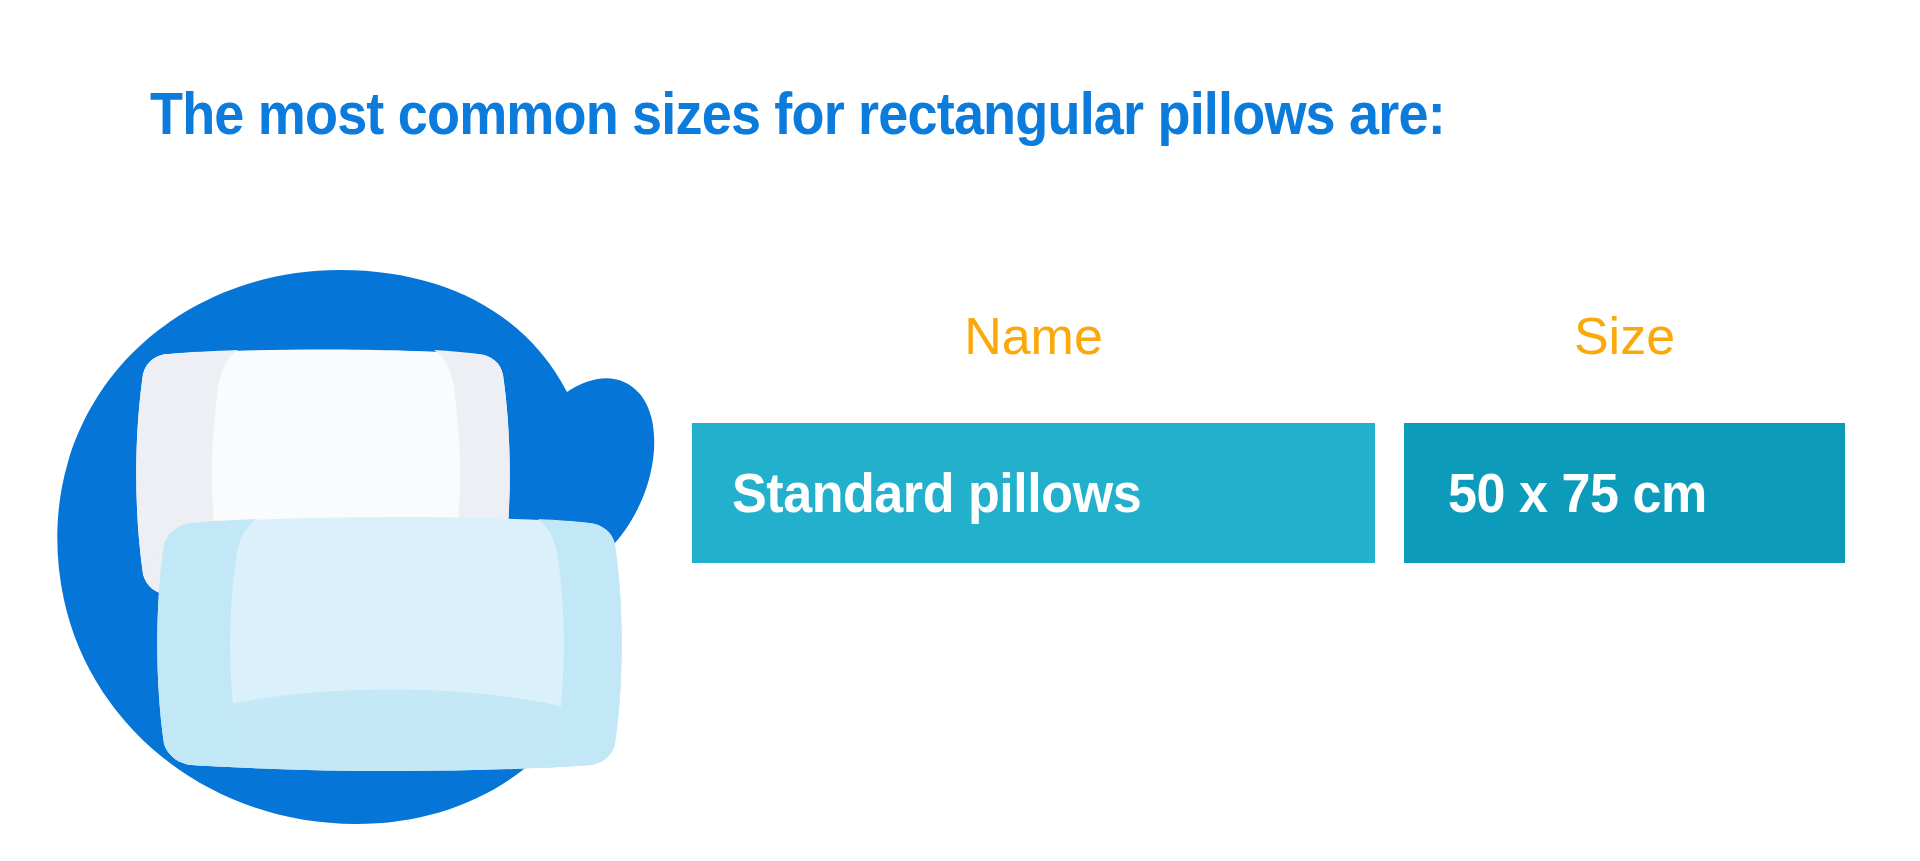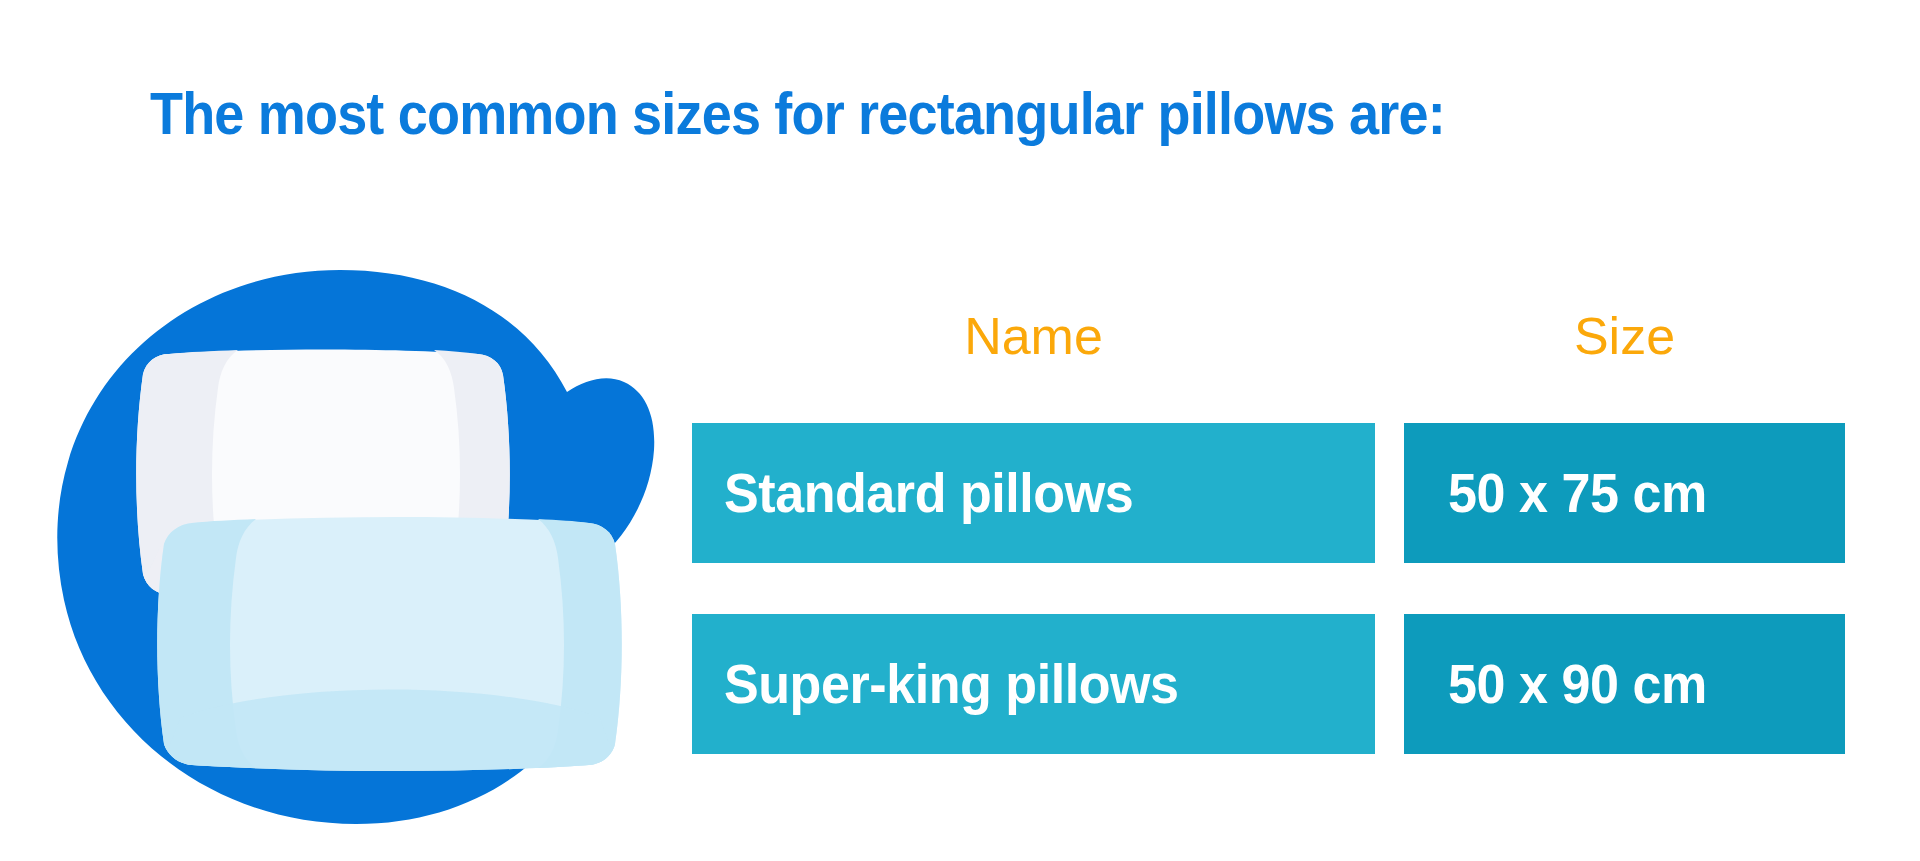--- a/index.html
+++ b/index.html
@@ -100,21 +100,21 @@
     height: 140px;
     display: flex;
     align-items: center;
     box-sizing: border-box;
     overflow: hidden;
   }
   .cell-name {
     left: 0px;
     width: 683px;
     background: #22B0CC;
-    padding-left: 32px;
+    padding-left: 40px;
   }
   .cell-size {
     left: 712px;
     width: 441px;
     background: #0D9BBC;
     padding-left: 44px;
   }
   .cell-text {
     color: #FFFFFF;
     font-family: "Liberation Sans", sans-serif;
@@ -235,23 +235,15 @@
 
     <div class="row row-1">
       <div class="cell cell-name">
         <span class="cell-text">Standard pillows</span>
       </div>
       <div class="cell cell-size">
         <span class="cell-text">50 x 75 cm</span>
       </div>
     </div>
 
-    <div class="row row-2">
-      <div class="cell cell-name">
-        <span class="cell-text">Super-king pillows</span>
-      </div>
-      <div class="cell cell-size">
-        <span class="cell-text">50 x 90 cm</span>
-      </div>
-    </div>
 
   </div>
 </div>
 
 </body></html>

